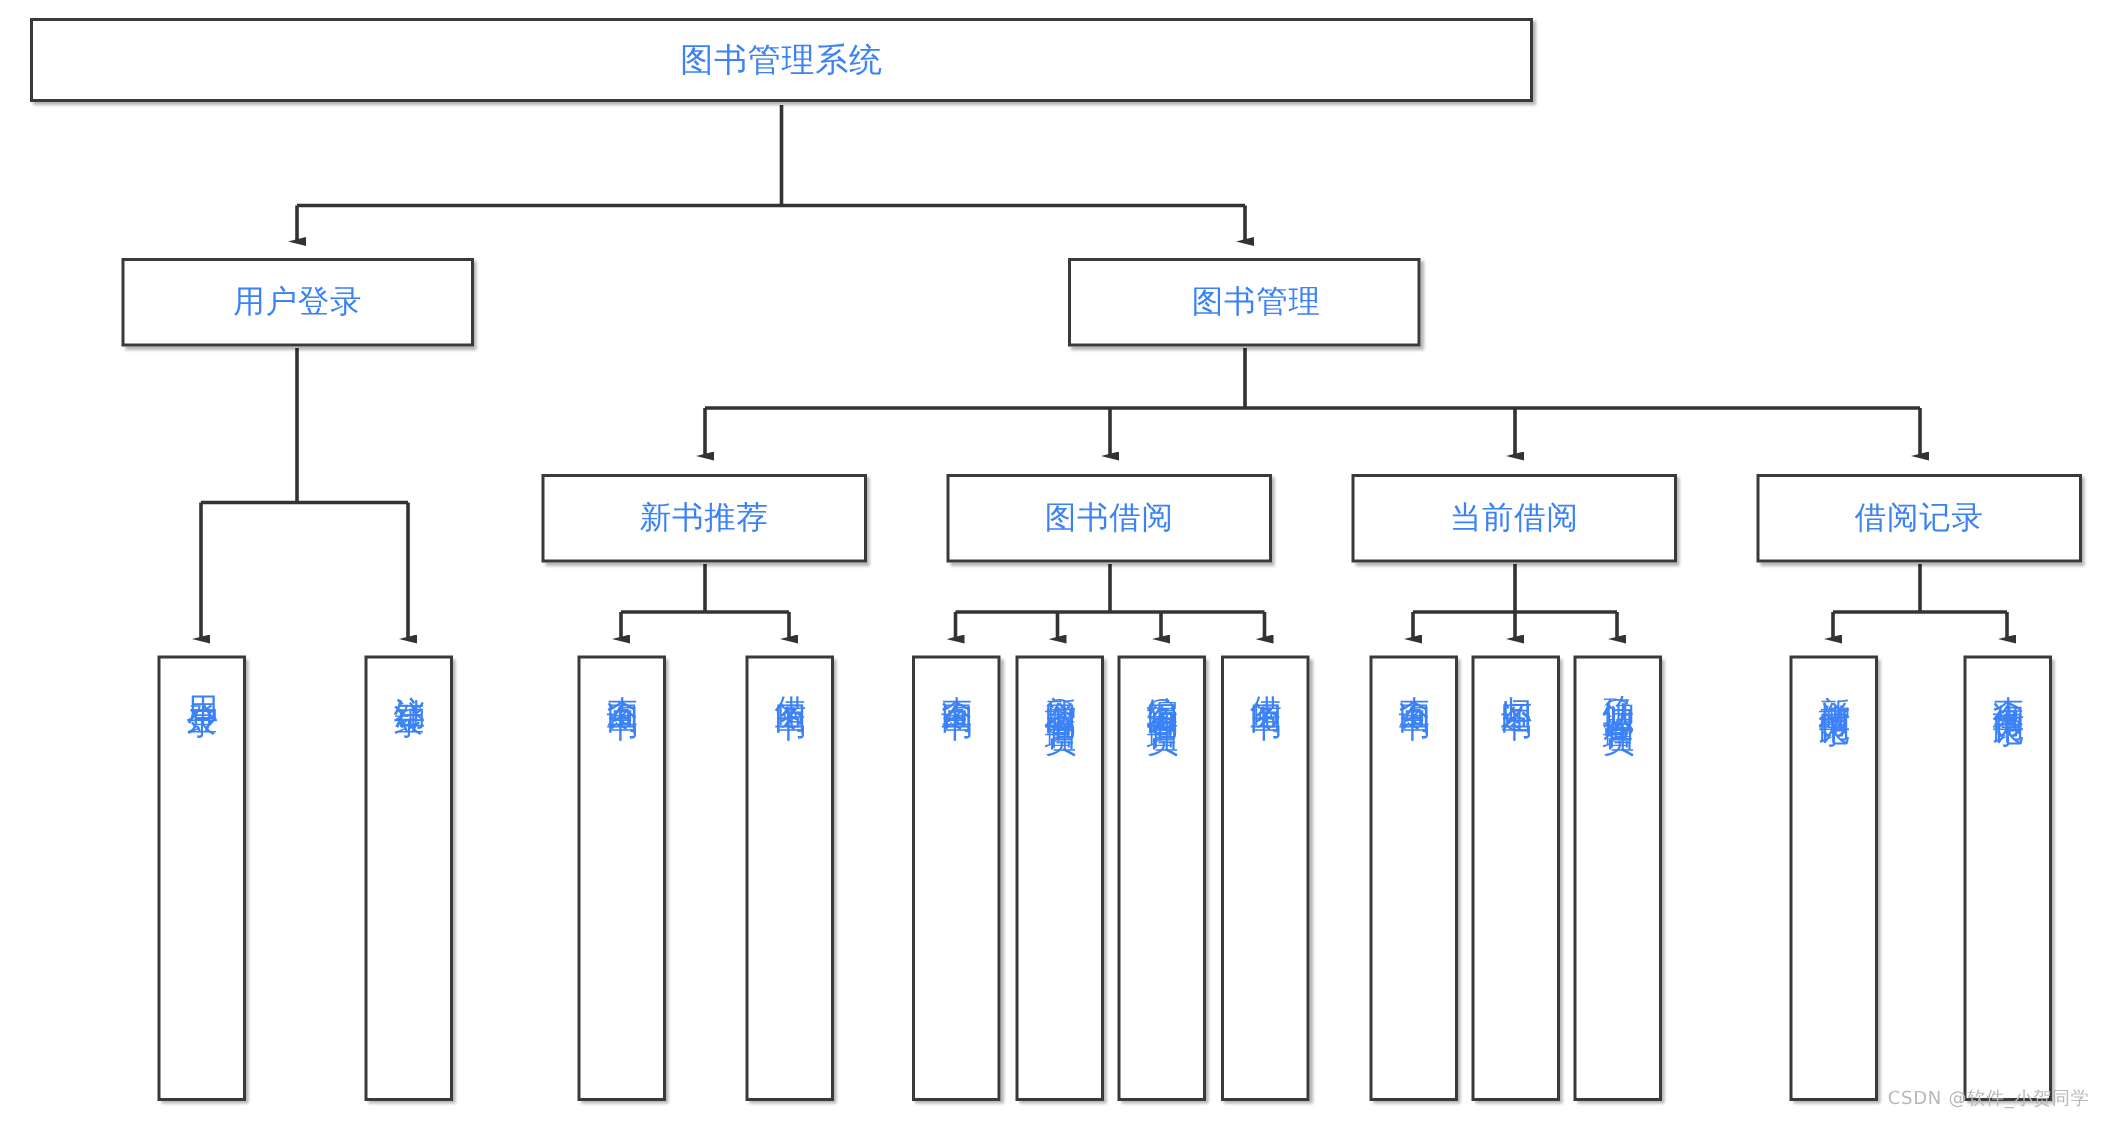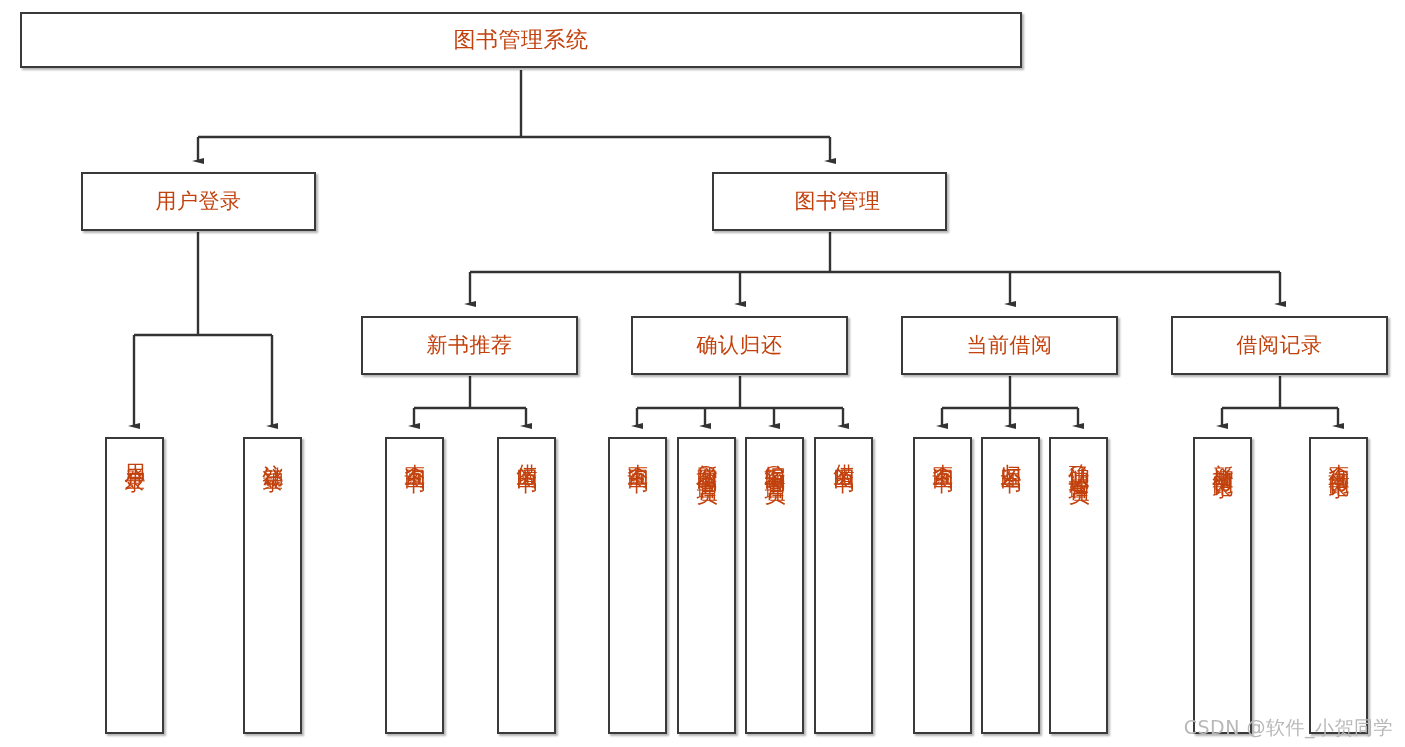--- a/index.html
+++ b/index.html
@@ -32,21 +32,21 @@
     box-sizing: border-box;
     background: #ffffff;
     border: 2px solid #3a3a3a;
     box-shadow: 2px 2px 2px rgba(0,0,0,0.30);
     display: flex;
     align-items: center;
     justify-content: center;
     z-index: 2;
   }
   .node .label {
-    color: #c2410c;
+    color: #3b82f6;
     line-height: 1.18;
     letter-spacing: 0.5px;
     white-space: nowrap;
     font-family: Liberation Serif, serif;
   }
   .node.h .label {
     font-size: 21px;
   }
   .node.root .label {
     font-size: 22px;
@@ -62,21 +62,21 @@
     font-size: 21px;
     letter-spacing: 3px;
     line-height: 1;
     white-space: nowrap;
     margin: 0 auto;
   }
   .watermark {
     position: absolute;
     right: 12px;
     bottom: 6px;
-    font-size: 19px;
+    font-size: 12px;
     color: #b8b8b8;
     letter-spacing: 0.5px;
     z-index: 5;
     white-space: nowrap;
   }
 </style>
 </head>
 <body>
 
 <div id="canvas">
@@ -140,21 +140,21 @@
     <span class="label">用户登录</span>
   </div>
   <div class="node h" style="left:712px; top:172px; width:235px; height:59px;padding-left:16px;">
     <span class="label">图书管理</span>
   </div>
 
   <div class="node h" style="left:361px; top:316px; width:217px; height:59px;text-align:right;">
     <span class="label">新书推荐</span>
   </div>
   <div class="node h" style="left:631px; top:316px; width:217px; height:59px;">
-    <span class="label">确认归还</span>
+    <span class="label">图书借阅</span>
   </div>
   <div class="node h" style="left:1171px; top:316px; width:217px; height:59px;">
     <span class="label">借阅记录</span>
   </div>
   <div class="node h" style="left:901px; top:316px; width:217px; height:59px;">
     <span class="label">当前借阅</span>
   </div>
 
   <div class="node v" style="left:105px; top:437px; width:59px; height:297px;">
     <span class="label">用户登录</span>

